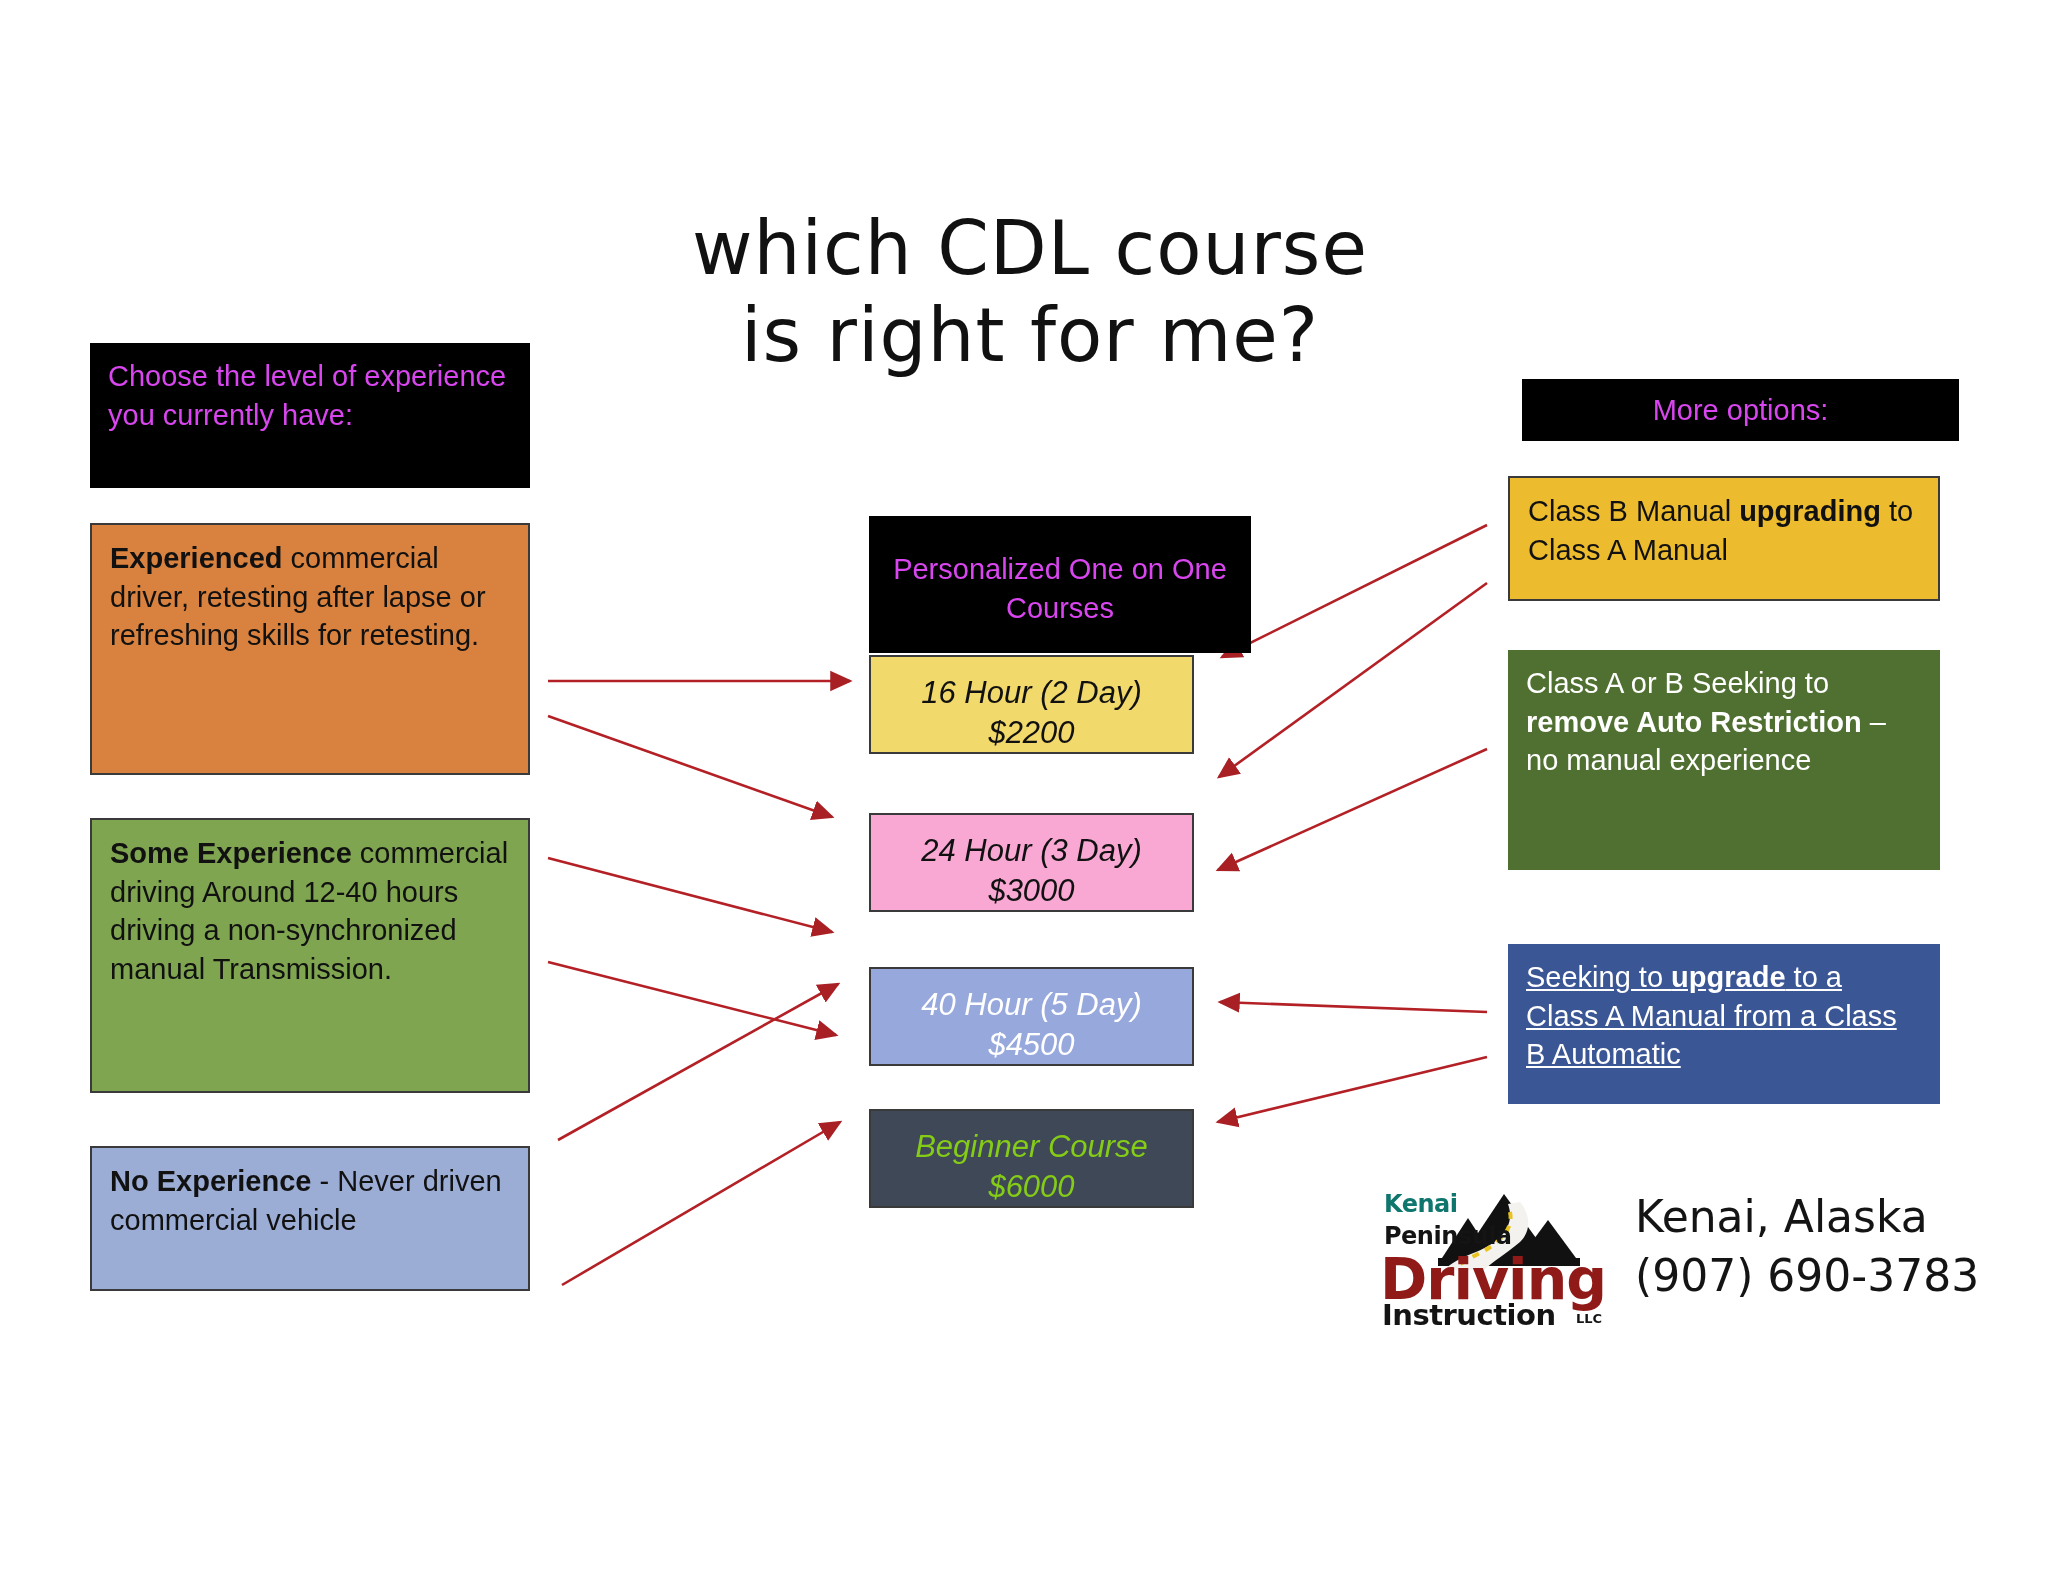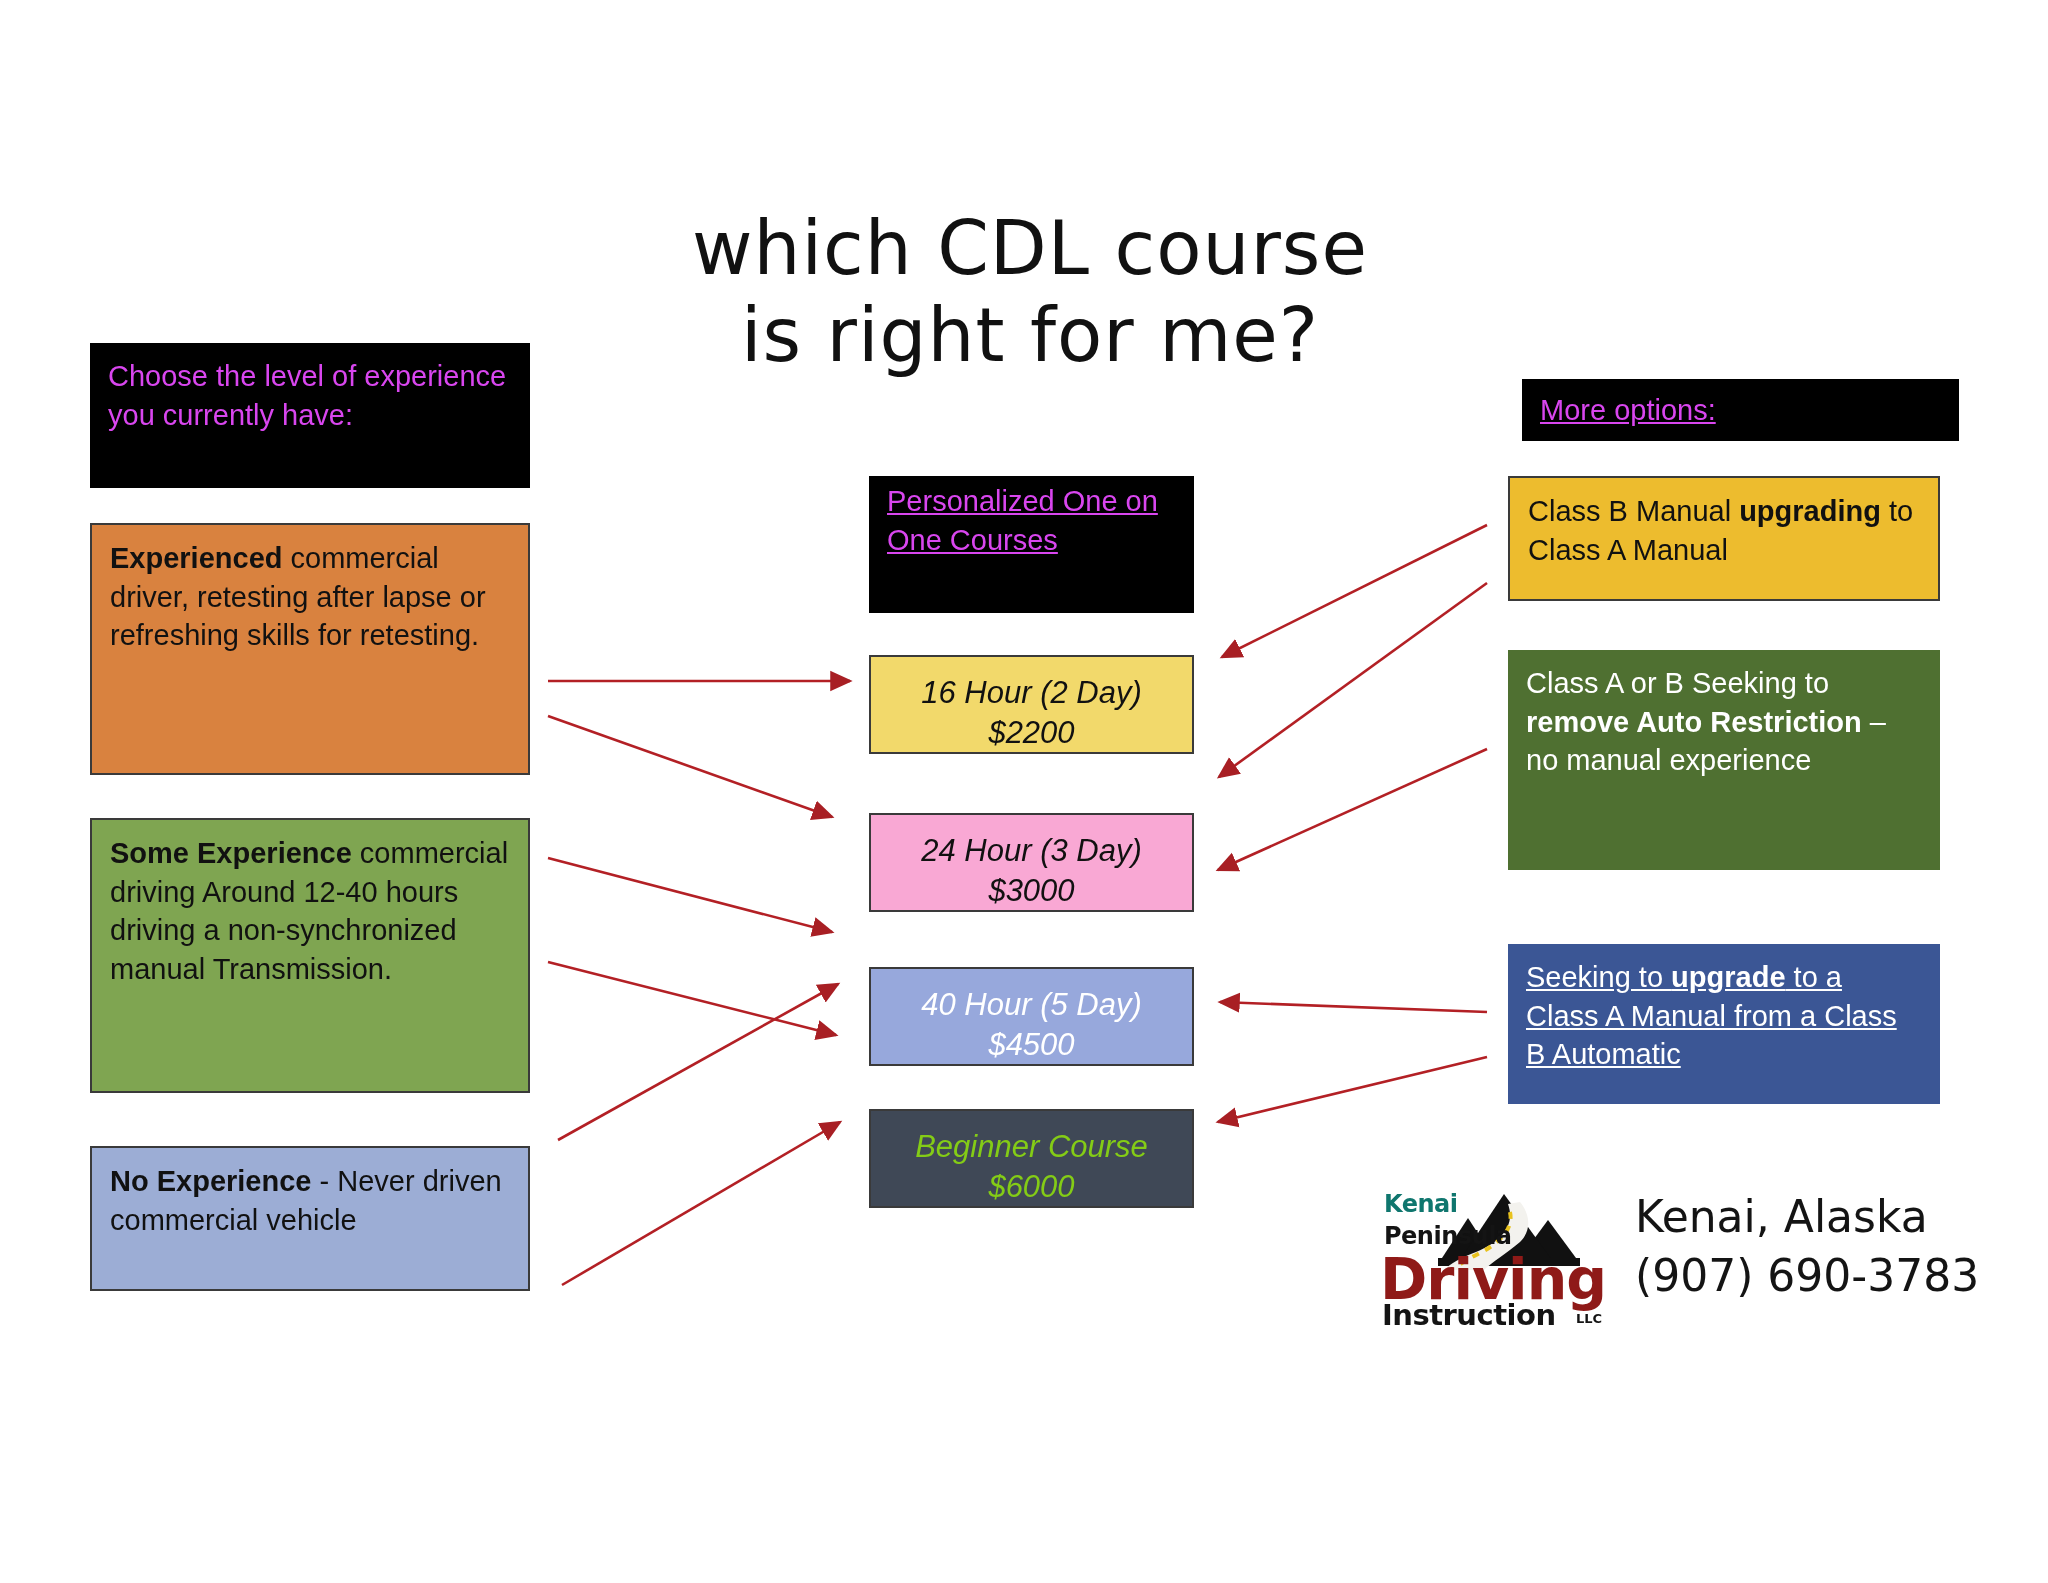--- a/index.html
+++ b/index.html
@@ -36,41 +36,41 @@
   .box {
     position: absolute;
     box-sizing: border-box;
     border: 2px solid #3a3a3a;
     font-family: "Liberation Sans", sans-serif;
     font-size: 29px;
     line-height: 1.33;
     padding: 14px 18px 10px 18px;
   }
   .box b, .box strong { font-weight: bold; }
-  .center-text { text-align: left; text-decoration: underline; }
+  .center-text { text-align: center; }
 
   .black-box {
     background: #000000;
     color: #d946ef;
     border: none;
     margin-top: 16px;
   }
 
   
   #lead-box      { left: 90px;  top: 327px;  width: 440px; height: 145px; }
   #exp-box       { left: 90px;  top: 523px;  width: 440px; height: 252px;
                    background: #d9823f; color: #111111; }
   #some-box      { left: 90px;  top: 818px;  width: 440px; height: 275px;
                    background: #7fa551; color: #111111; }
   #none-box      { left: 90px;  top: 1146px; width: 440px; height: 145px;
                    background: #9cadd5; color: #111111; }
 
   
-  #center-head   { left: 869px; top: 460px;  width: 325px; height: 137px;
-                   padding-top: 6px; }
+  #center-head   { left: 869px; top: 500px;  width: 382px; height: 137px;
+                   padding-top: 34px; }
   #c16           { left: 869px; top: 655px;  width: 325px; height: 99px;
                    background: #f2d96b; color: #111111; }
   #c24           { left: 869px; top: 813px;  width: 325px; height: 99px;
                    background: #f9a8d4; color: #111111; }
   #c40           { left: 869px; top: 967px;  width: 325px; height: 99px;
                    background: #97a8dc; color: #ffffff; }
   #cbeg          { left: 869px; top: 1109px; width: 325px; height: 99px;
                    background: #3f4856; color: #84cc16; }
   .course-box    { font-size: 31px; text-align: center; padding: 16px 8px; line-height: 1.28; font-style: italic; }
 

